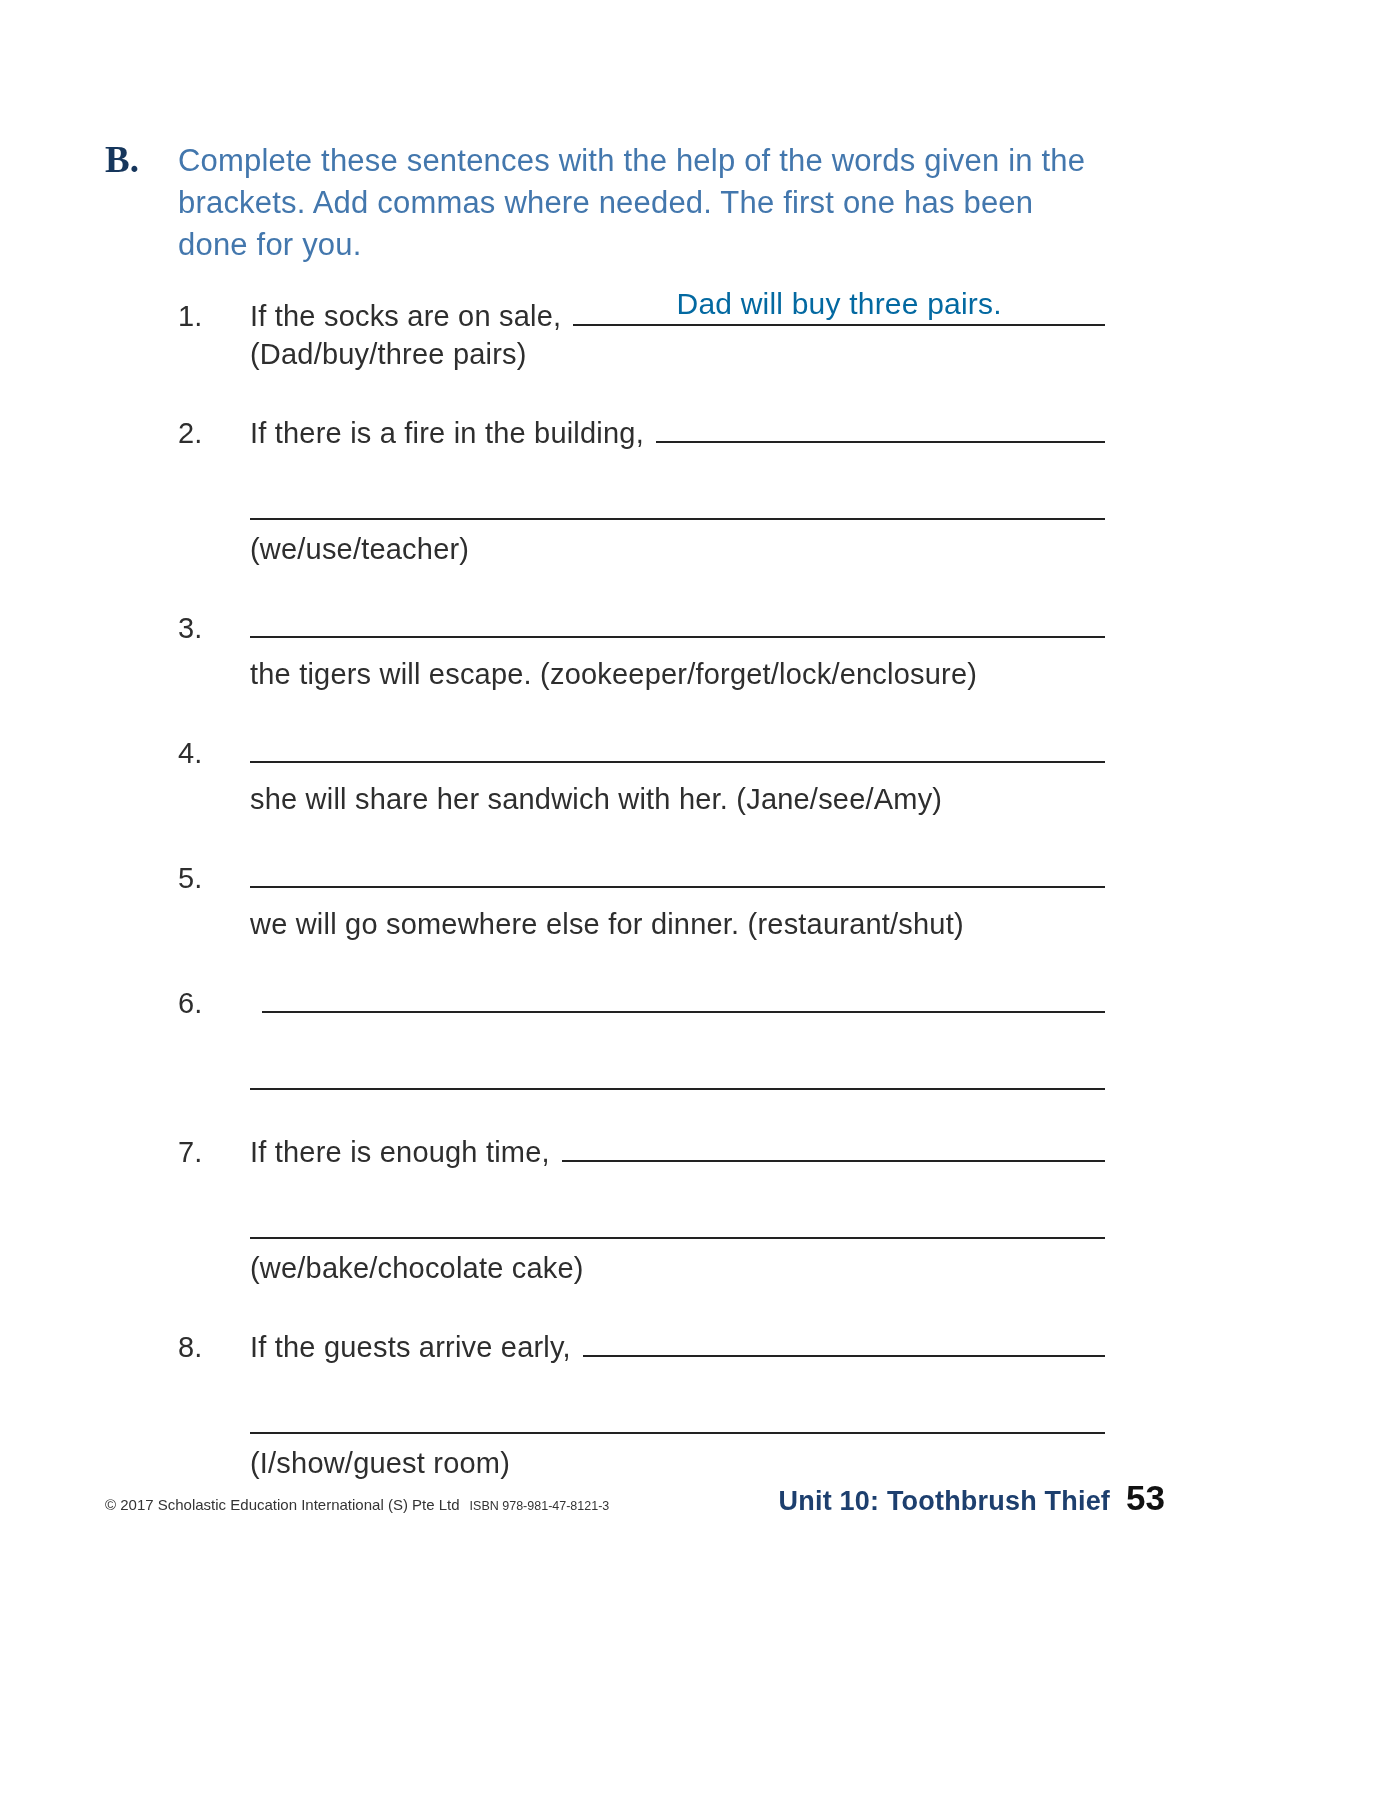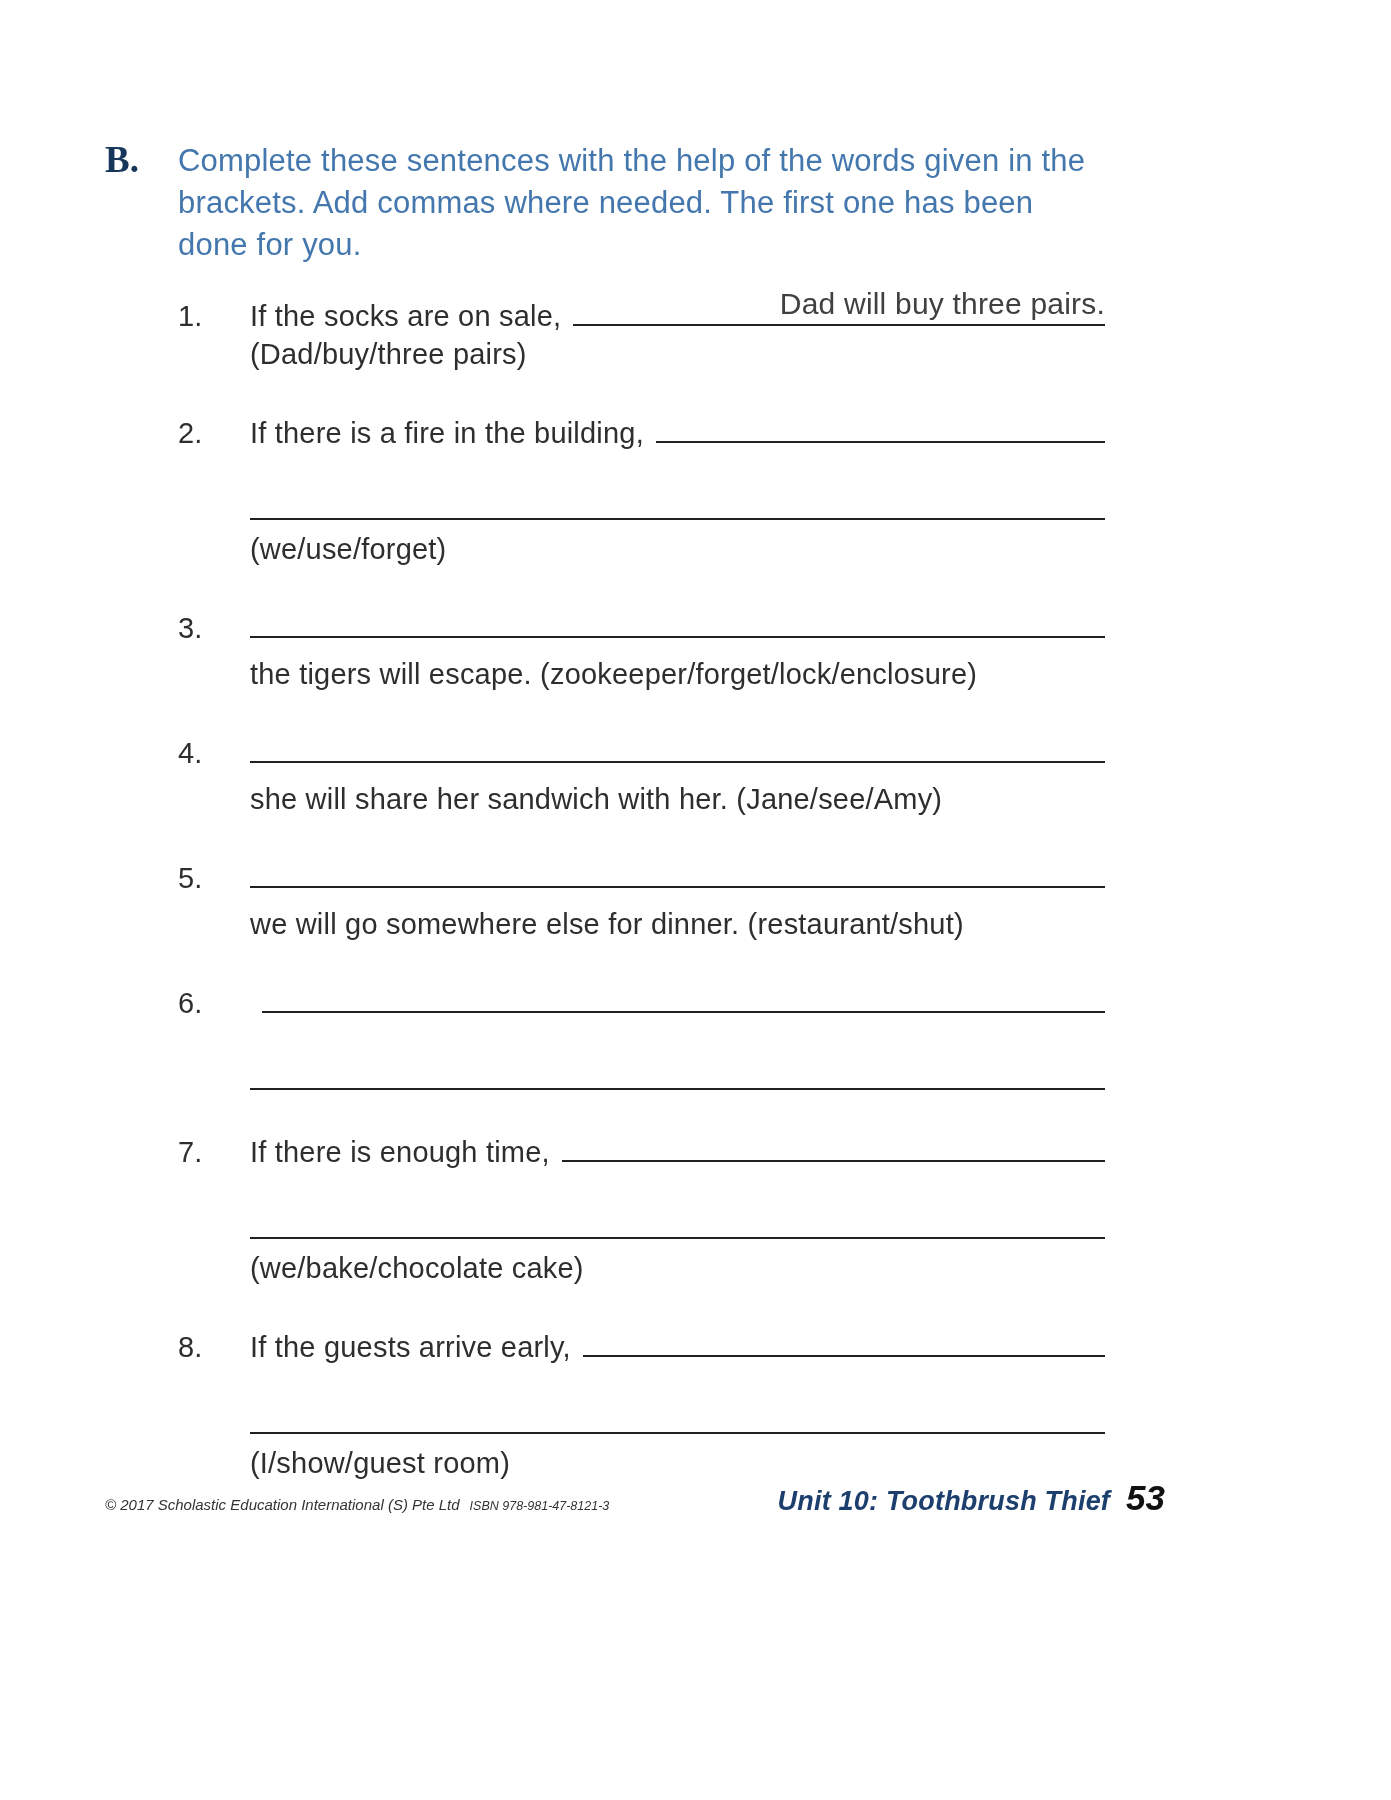--- a/index.html
+++ b/index.html
@@ -41,32 +41,32 @@
     flex:1 1 auto;
     height:34px;
     border-bottom:2px solid #222222;
     margin-left:12px;
     position:relative;
     min-width:60px;
   }
   .blank.full { margin-left:0; }
   .answer {
     position:absolute; left:0; right:0; bottom:3px;
-    text-align:right;
-    color:#404040;
+    text-align:center;
+    color:#0369a1;
     font-size:30px;
     letter-spacing:0.2px;
     white-space:nowrap;
   }
   
   .footer {
     position:absolute;
     left:105px; top:1478px;
     width:1060px;
-    display:flex; justify-content:space-between; align-items:baseline;font-style:italic;
+    display:flex; justify-content:space-between; align-items:baseline;
   }
   .footer-left { font-size:15px; color:#333333; white-space:nowrap; }
   .footer-isbn { font-size:12.5px; margin-left:10px; color:#333333; }
   .footer-right { display:flex; align-items:baseline; gap:16px; }
   .unit-title { font-size:27px; font-weight:bold; color:#1d3f6e; letter-spacing:0.2px; }
   .page-num { font-size:35px; font-weight:bold; color:#111111; }
 </style>
 </head>
 <body>
 
@@ -95,21 +95,21 @@
     <div class="item">
       <div class="row">
         <span class="num">2.</span>
         <span class="txt">If there is a fire in the building,</span>
         <span class="blank"></span>
       </div>
       <div class="row cont r-gap">
         <span class="blank full"></span>
       </div>
       <div class="row cont r-post">
-        <span class="txt">(we/use/forget)</span>
+        <span class="txt">(we/use/teacher)</span>
       </div>
     </div>
 
     <div class="item">
       <div class="row">
         <span class="num">3.</span>
         <span class="blank full"></span>
       </div>
       <div class="row cont r-post">
         <span class="txt">the tigers will escape. (zookeeper/forget/lock/enclosure)</span>

